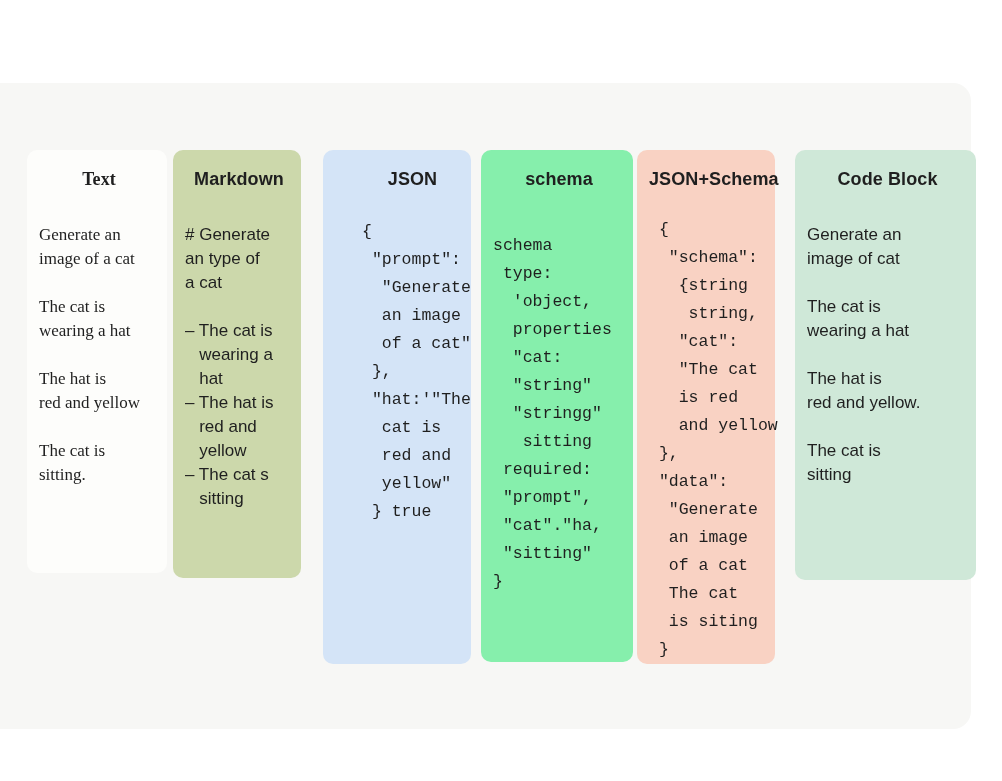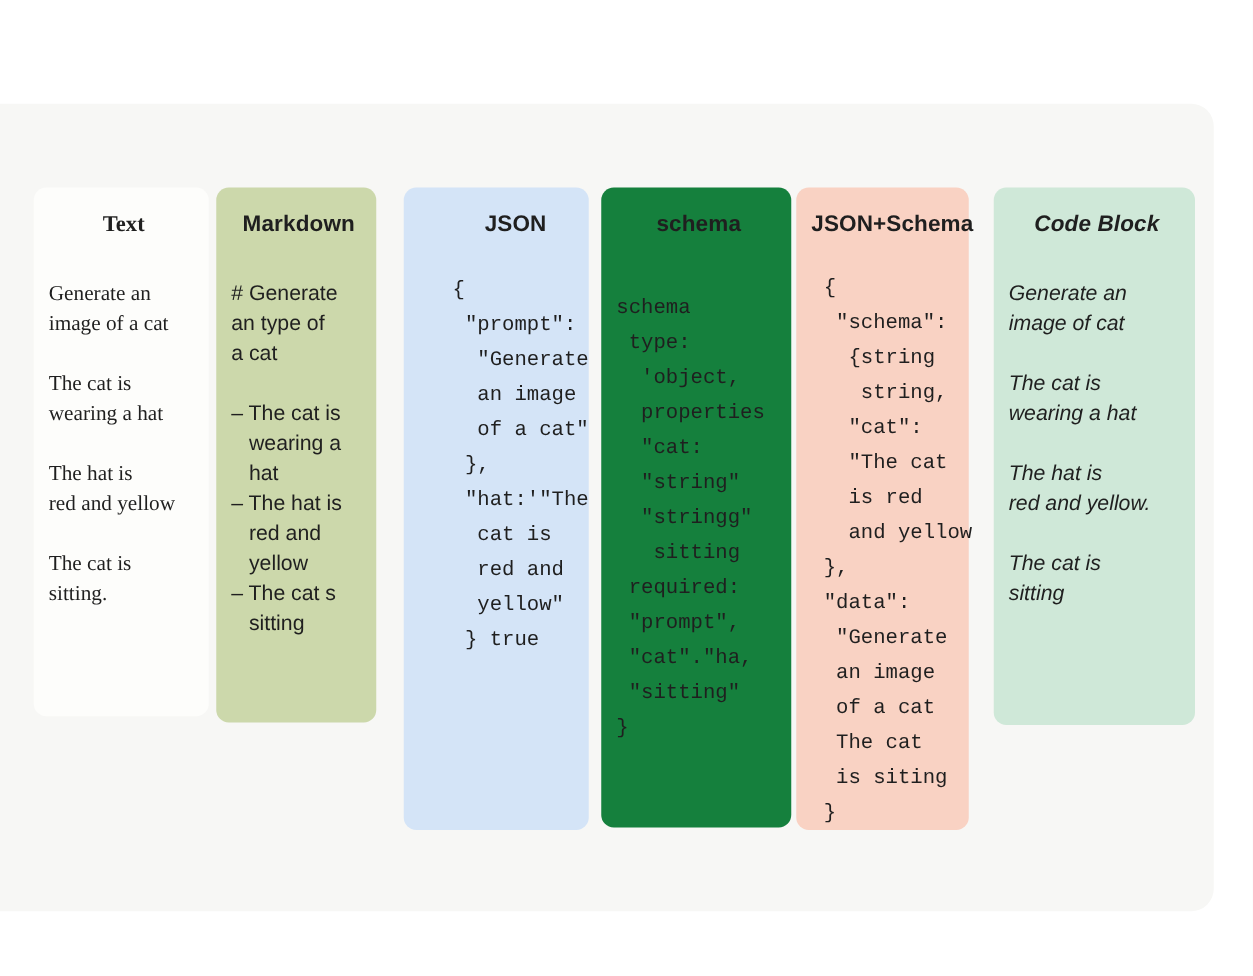--- a/index.html
+++ b/index.html
@@ -21,21 +21,21 @@
     position: absolute;
     top: 150px;
     border-radius: 10px;
     padding: 16px 8px 0 12px;
   }
   .card-text        { left: 27px;  width: 140px; height: 423px; font-family: Liberation Serif, serif; }
   .card-markdown    { left: 173px; width: 128px; height: 428px; }
   .card-json        { left: 323px; width: 148px; height: 514px; }
   .card-schema      { left: 481px; width: 152px; height: 512px; }
   .card-json-schema { left: 637px; width: 138px; height: 514px; }
-  .card-code        { left: 795px; width: 161px; height: 430px; font-style: italic; }
+  .card-code        { left: 795px; width: 181px; height: 430px; }
   .card-title {
     text-align: center;
     font-size: 18px;
     font-weight: 700;
     line-height: 26px;
     letter-spacing: 0.1px;
     white-space: nowrap;
   }
   .content {
     margin-top: 31px;
@@ -99,21 +99,21 @@
   an image
   of a cat"
  },
  "hat:'"The
   cat is
   red and
   yellow"
  } true</div>
 </div>
 
-<div class="card card-schema" style="background-color: #15803d;">
+<div class="card card-schema" style="background-color: #86efac;">
   <div class="card-title">schema</div>
   <div class="content code">schema
  type:
   'object,
   properties
   "cat:
   "string"
   "stringg"
    sitting
  required:

